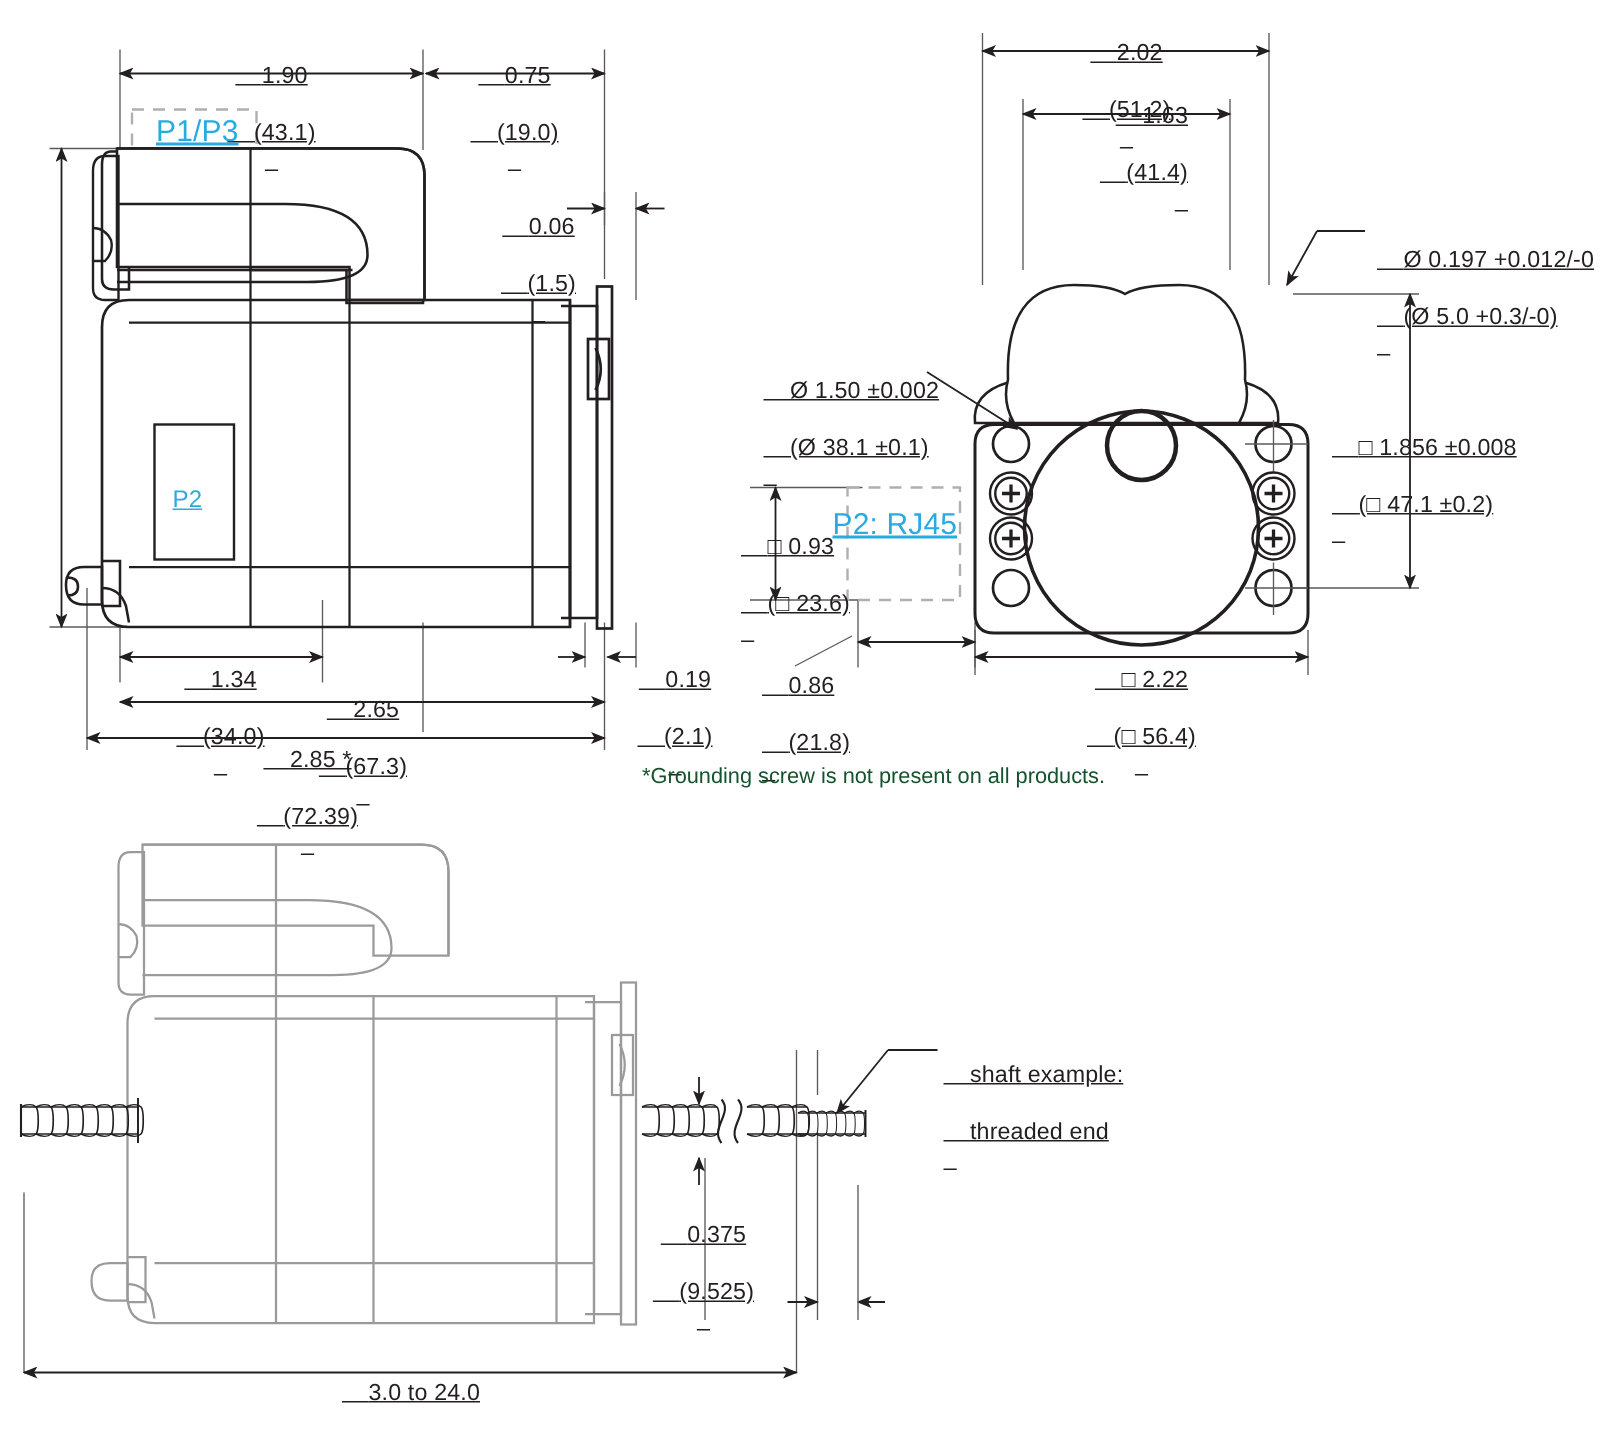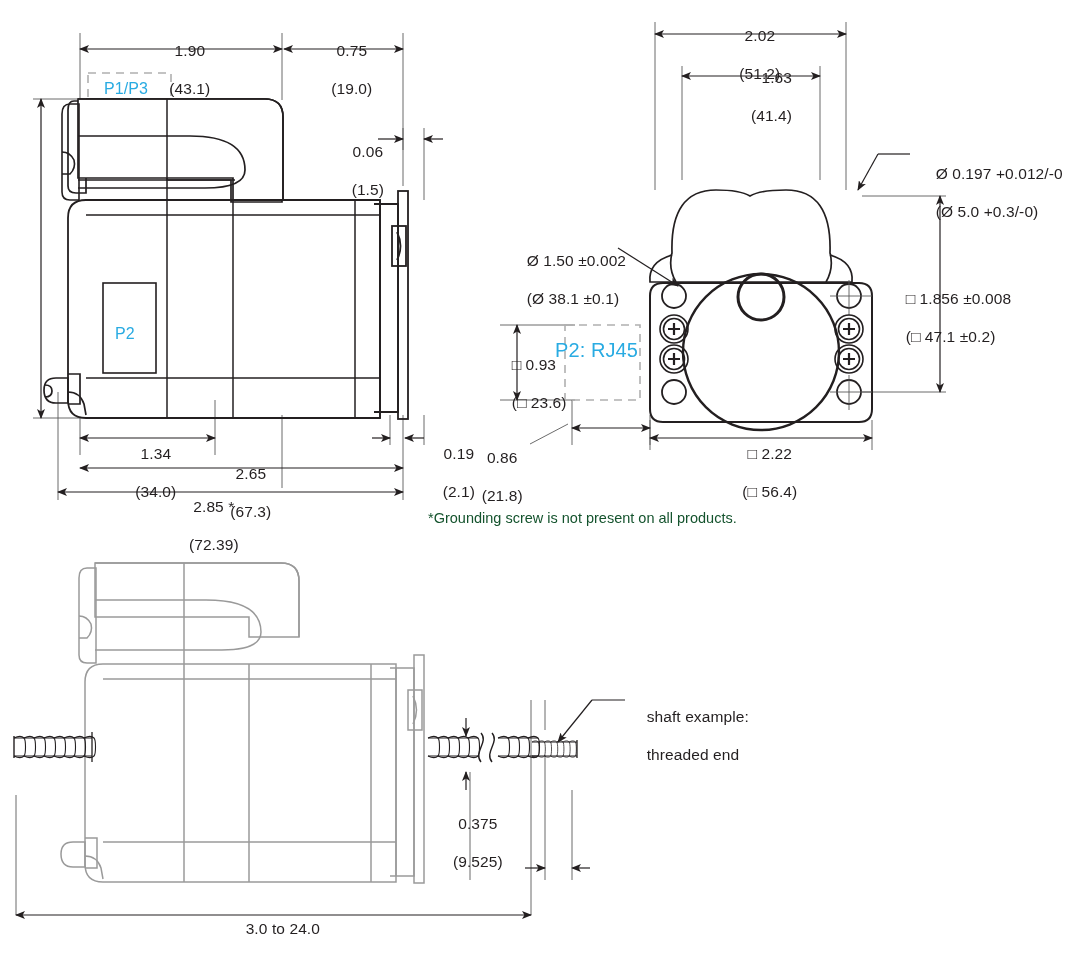--- a/index.html
+++ b/index.html
@@ -16,20 +16,21 @@
     overflow:hidden;
   }
   #sheet svg{position:absolute;left:0;top:0;}
   .dimtext{
     position:absolute;
     font-size:15.5px;
     line-height:19px;
     color:#231f20;
     white-space:pre;
     letter-spacing:0.1px;
+    text-decoration:underline;
   }
   .dimtext.ctr{text-align:center;}
   .cyan{color:#29abe2;}
   .note{
     position:absolute;
     font-size:14.5px;
     color:#14532d;
     white-space:pre;
   }
 </style>
@@ -427,21 +428,21 @@
   <div class="dimtext ctr" style="left:157px;top:478px;width:96px;">
     <span>2.85 *</span><br>
     <span>(72.39)</span>
   </div>
 
   <div class="dimtext ctr" style="left:424px;top:425px;width:52px;">
     <span>0.19</span><br>
     <span>(2.1)</span>
   </div>
 
-  <div class="dimtext cyan" style="left:104px;top:79px;font-size:16px;">P1/P3</div>
+  <div class="dimtext cyan" style="left:104px;top:79px;font-size:20px;">P1/P3</div>
 
   <div class="dimtext cyan" style="left:115px;top:324px;font-size:16px;">P2</div>
 
   <div class="dimtext ctr" style="left:710px;top:7px;width:82px;">
     <span>2.02</span><br>
     <span>(51.2)</span>
   </div>
 
   <div class="dimtext ctr" style="left:710px;top:49px;width:82px;text-align:right;">
     <span>1.63</span><br>
@@ -461,21 +462,21 @@
   <div class="dimtext" style="left:888px;top:270px;">
     <span>□ 1.856 ±0.008</span><br>
     <span>(□ 47.1 ±0.2)</span>
   </div>
 
   <div class="dimtext" style="left:494px;top:336px;">
     <span>□ 0.93</span><br>
     <span>(□ 23.6)</span>
   </div>
 
-  <div class="dimtext" style="left:464px;top:429px;text-align:center;">
+  <div class="dimtext" style="left:508px;top:429px;">
     <span>0.86</span><br>
     <span>(21.8)</span>
   </div>
 
   <div class="dimtext ctr" style="left:716px;top:425px;width:90px;">
     <span>□ 2.22</span><br>
     <span>(□ 56.4)</span>
   </div>
 
   <div class="dimtext cyan" style="left:555px;top:341px;font-size:20px;">P2: RJ45</div>

